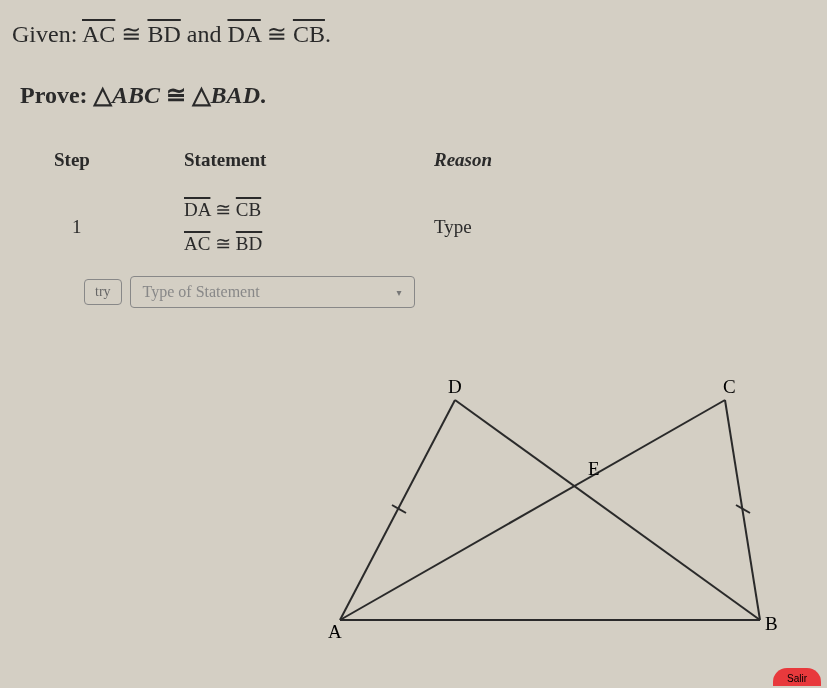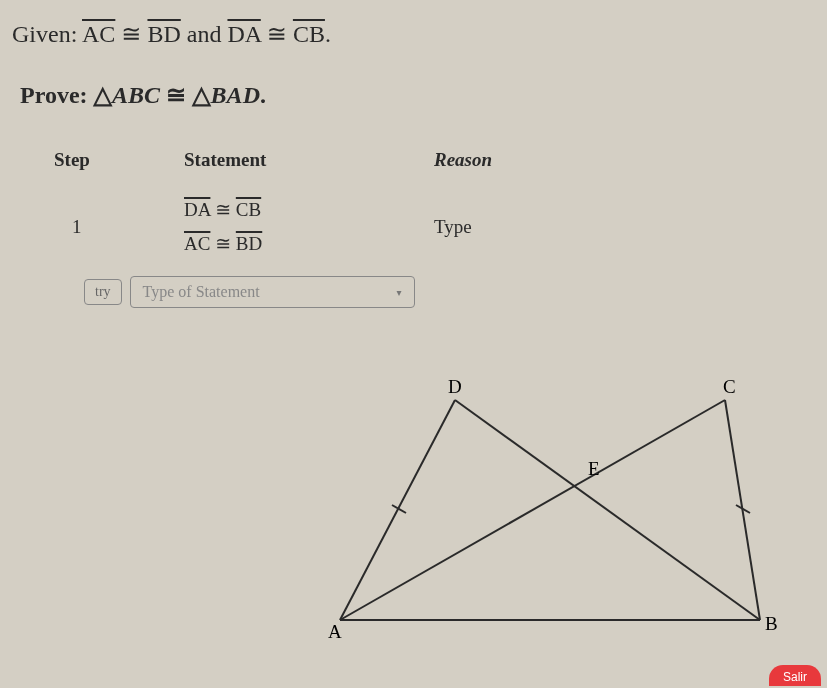--- a/index.html
+++ b/index.html
@@ -105,24 +105,24 @@
     .diagram {
       position: absolute;
       left: 310px;
       top: 370px;
     }
     .salir {
       position: absolute;
       bottom: 2px;
       right: 6px;
       background: #e8393c;
-      color: #ffffff;
+      color: #000000;
       padding: 5px 14px 2px 14px;
       border-radius: 14px 14px 0 0;
-      font-size: 12px;
+      font-size: 10px;
       font-family: Arial, sans-serif;
     }
   </style>
 </head>
 <body>
 
 <div class="content">
   <div class="given">
     <span>Given: </span><span class="overline">AC</span><span> ≅ </span><span class="overline">BD</span><span> and </span><span class="overline">DA</span><span> ≅ </span><span class="overline">CB</span><span>.</span>
   </div>

